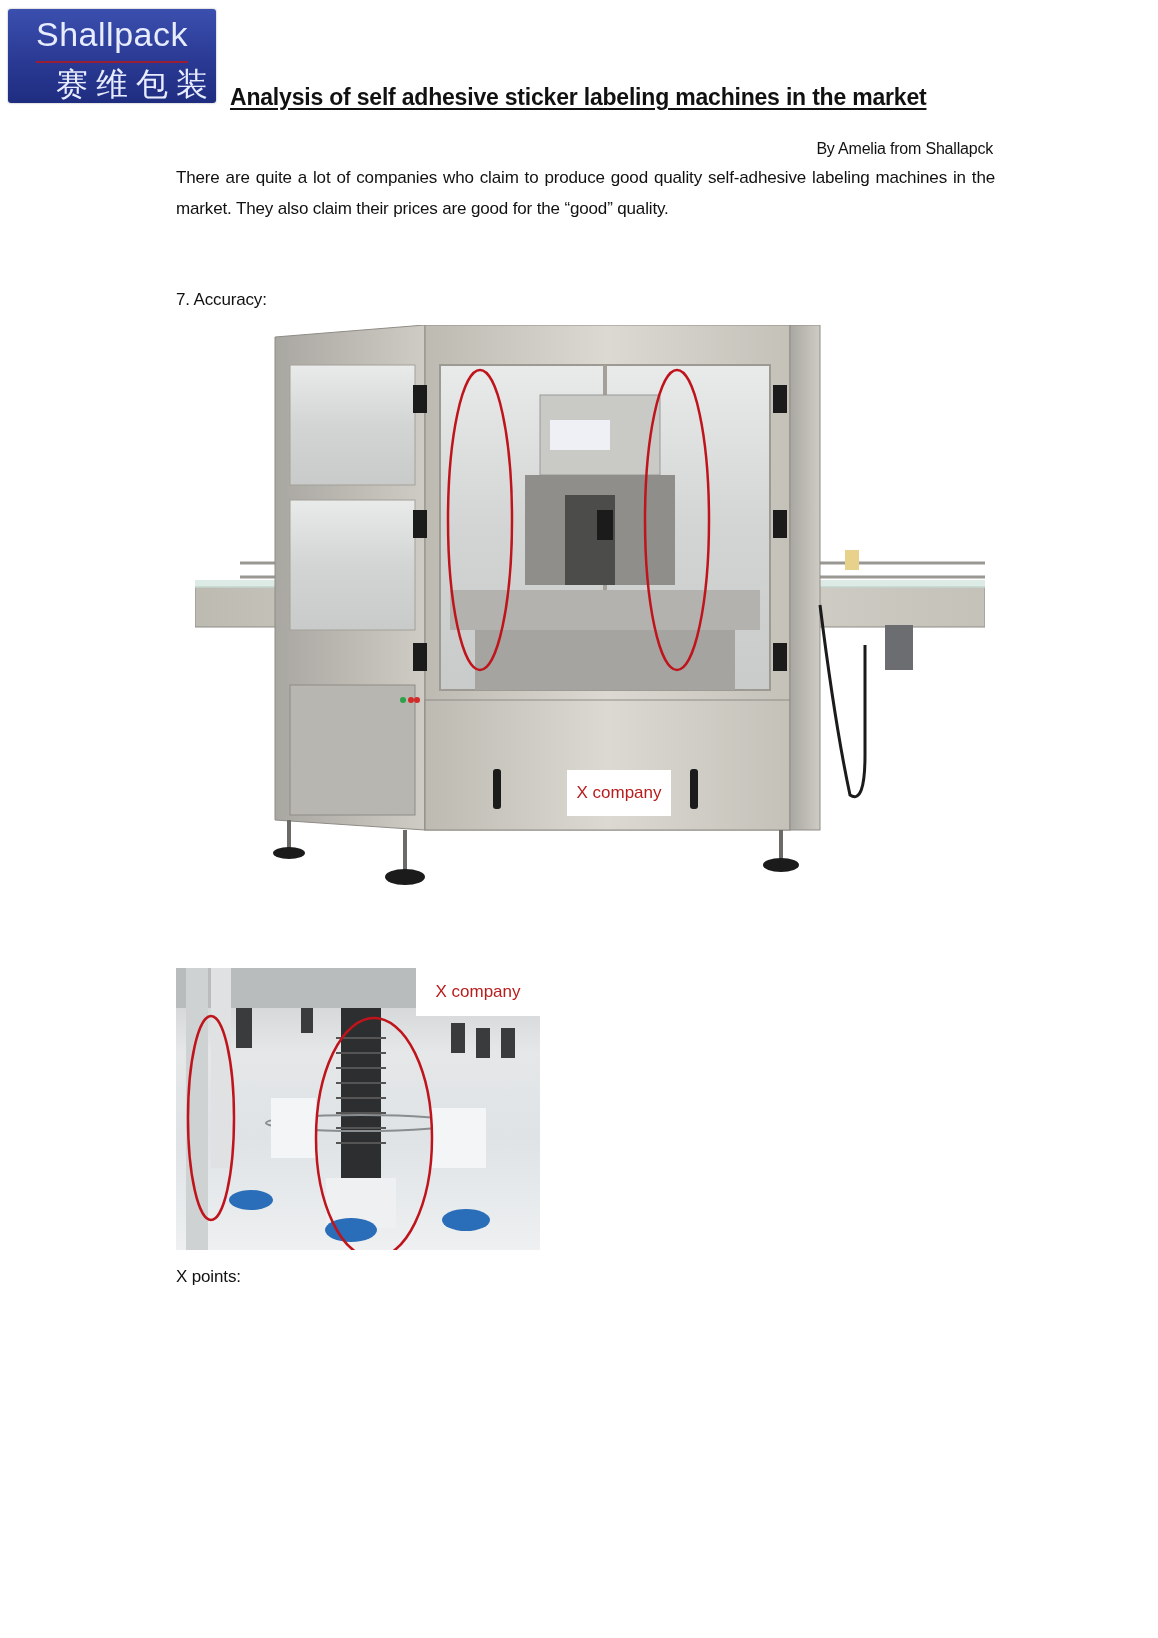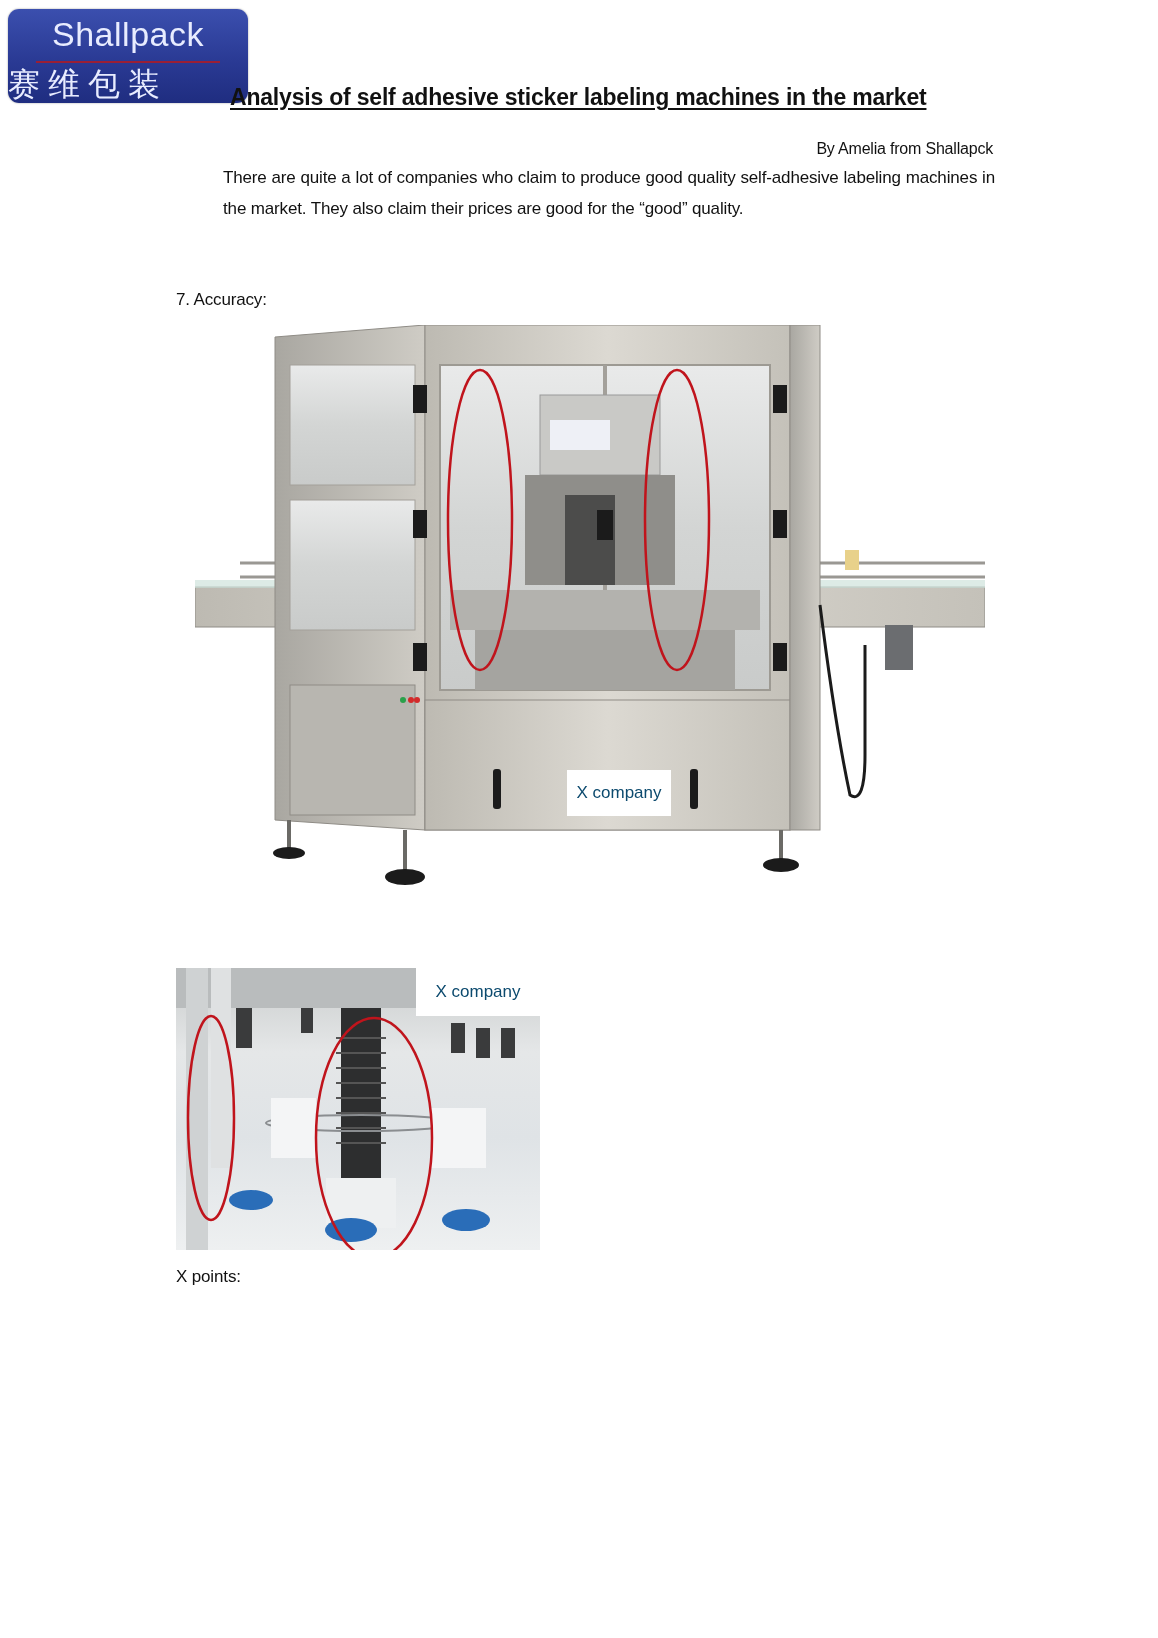--- a/index.html
+++ b/index.html
@@ -1,44 +1,44 @@
 <!DOCTYPE html>
 <html><head>
 <meta charset="utf-8">
 <style>
   html, body { margin: 0; padding: 0; background: #ffffff; }
   body { width: 1158px; height: 1638px; position: relative; overflow: hidden;
          font-family: "Liberation Sans", "DejaVu Sans", sans-serif; color: #111; }
 
-  .logo { position: absolute; left: 8px; top: 9px; width: 240px; height: 94px;
+  .logo { position: absolute; left: 8px; top: 9px; width: 208px; height: 94px;
           background: linear-gradient(180deg, #3b4fae 0%, #2a3a94 55%, #1f2d80 100%);
-          border-radius: 11px; box-shadow: 0 0 2px rgba(0,0,0,0.4); }
+          border-radius: 3px; box-shadow: 0 0 2px rgba(0,0,0,0.4); }
   .logo-en { position: absolute; left: 0; right: 0; top: 6px; text-align: center;
              color: #e8ecff; font-size: 34px; letter-spacing: 0.5px; }
   .logo-rule { position: absolute; left: 28px; right: 28px; top: 52px; height: 2px; background: #9a1f35; }
-  .logo-cn { position: absolute; left: 0; right: 0; top: 54px; text-align: left;
+  .logo-cn { position: absolute; left: 0; right: 0; top: 54px; text-align: right;
              color: #e8ecff; font-size: 32px; letter-spacing: 8px; font-family: "DejaVu Sans", sans-serif; }
 
   .title { position: absolute; left: 230px; top: 84px; font-size: 23px; font-weight: bold;
            text-decoration: underline; text-underline-offset: 3px; letter-spacing: -0.2px; white-space: nowrap; }
 
   .byline { position: absolute; right: 165px; top: 140px; font-size: 16px; letter-spacing: -0.2px; }
 
   .body-text { position: absolute; left: 176px; width: 819px; font-size: 17px; line-height: 30.5px;
                letter-spacing: -0.15px; }
-  .justify { text-align: justify; text-align-last: left; margin-left: 47px; }
+  .justify { text-align: justify; text-align-last: left; }
   .para1 { top: 163px; }
   .para-item { top: 285px; }
   .para-x { top: 1262px; }
 
   .machine { position: absolute; left: 195px; top: 325px; width: 790px; height: 600px; }
   .photo2 { position: absolute; left: 176px; top: 968px; width: 364px; height: 282px;
             background: linear-gradient(180deg, #c9cccc 0%, #e5e7e8 30%, #dfe3e6 60%, #eef0f1 100%);
             overflow: hidden; }
-  .xlabel { position: absolute; background: #ffffff; font-size: 17px; color: #0c4a6e;
+  .xlabel { position: absolute; background: #ffffff; font-size: 17px; color: #b91c1c;
             display: flex; align-items: center; justify-content: center; }
 </style>
 </head>
 <body>
 
 <div class="logo">
   <div class="logo-en">Shallpack</div>
   <div class="logo-rule"></div>
   <div class="logo-cn">赛维包装</div>
 </div>

